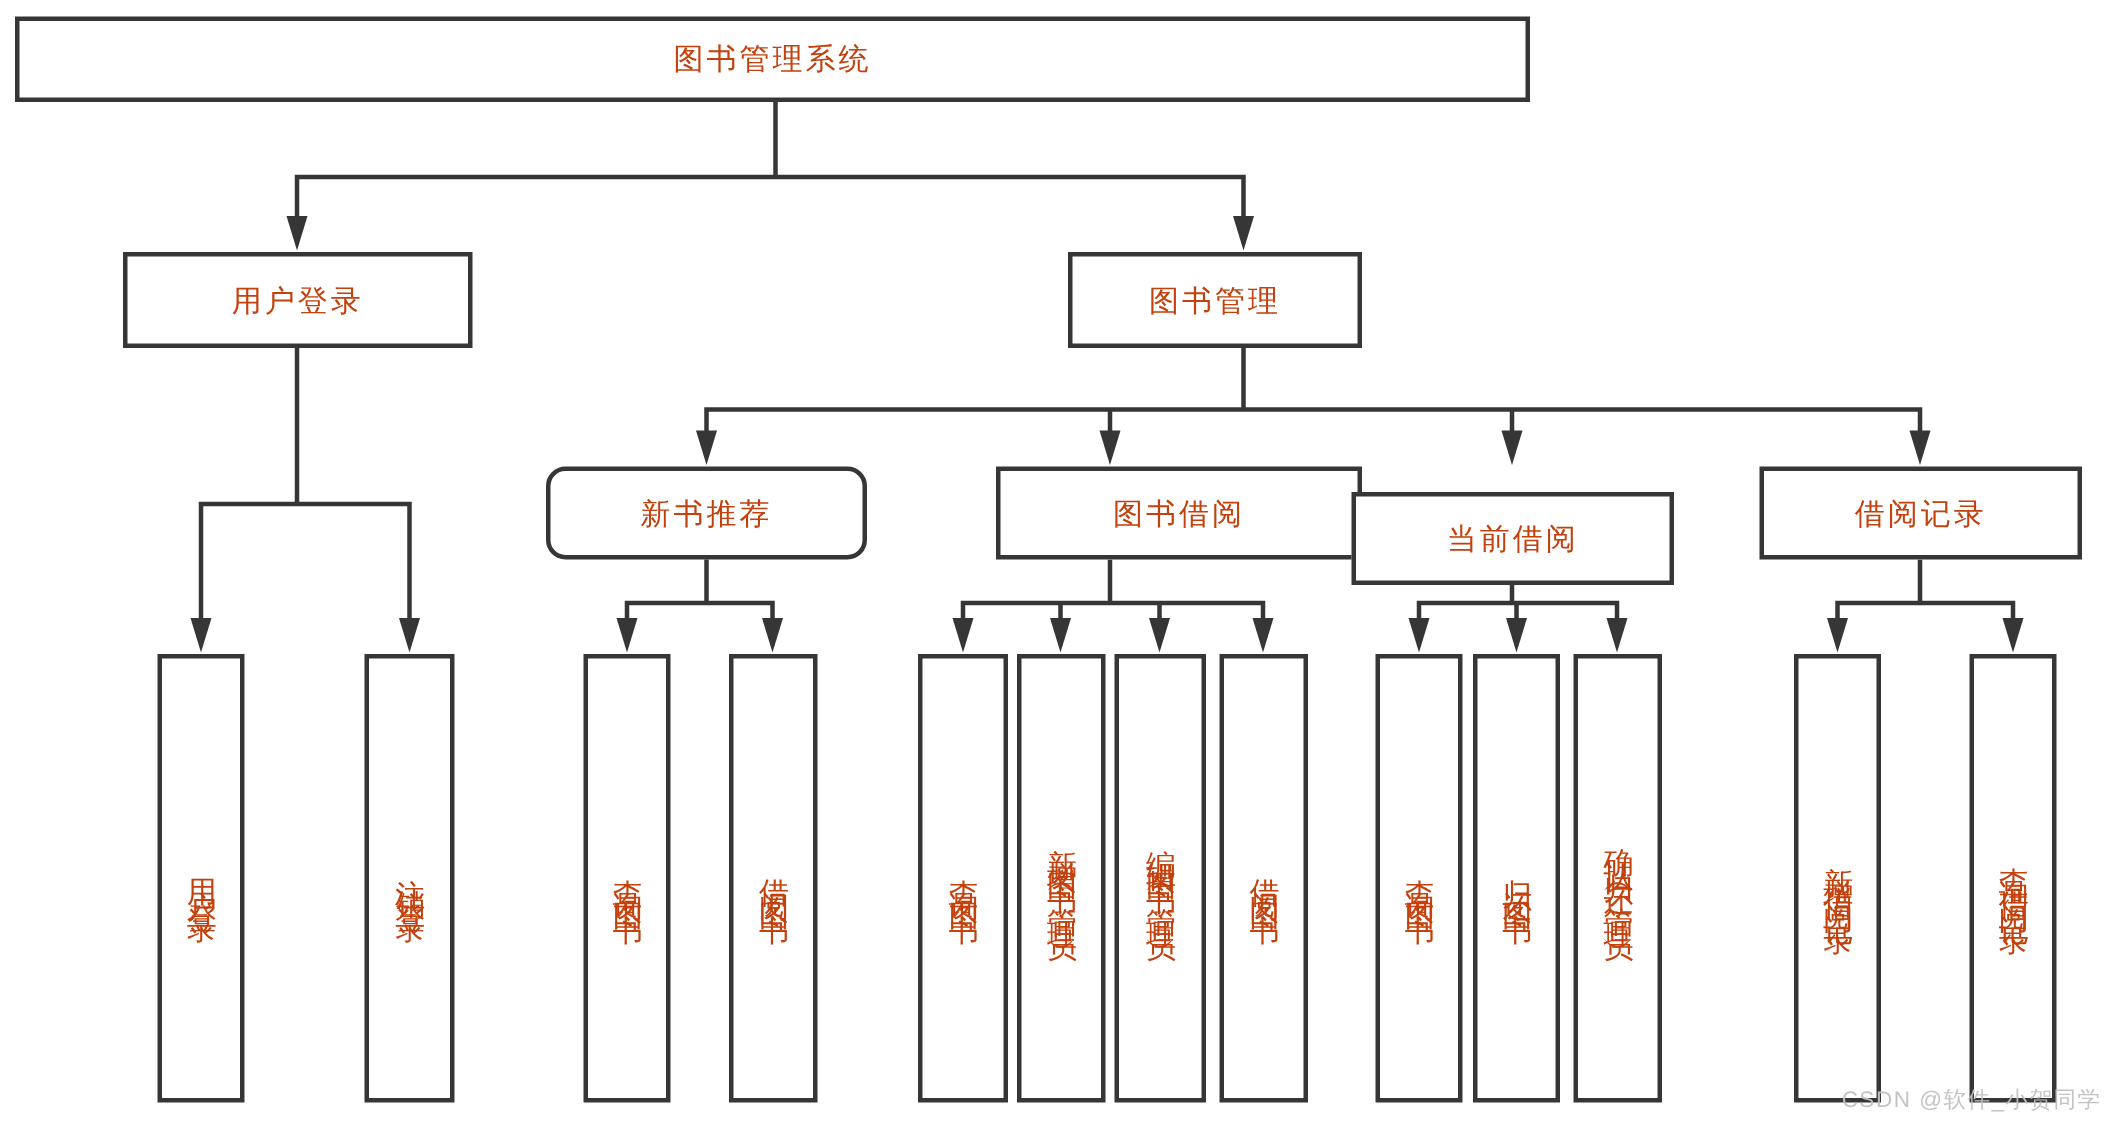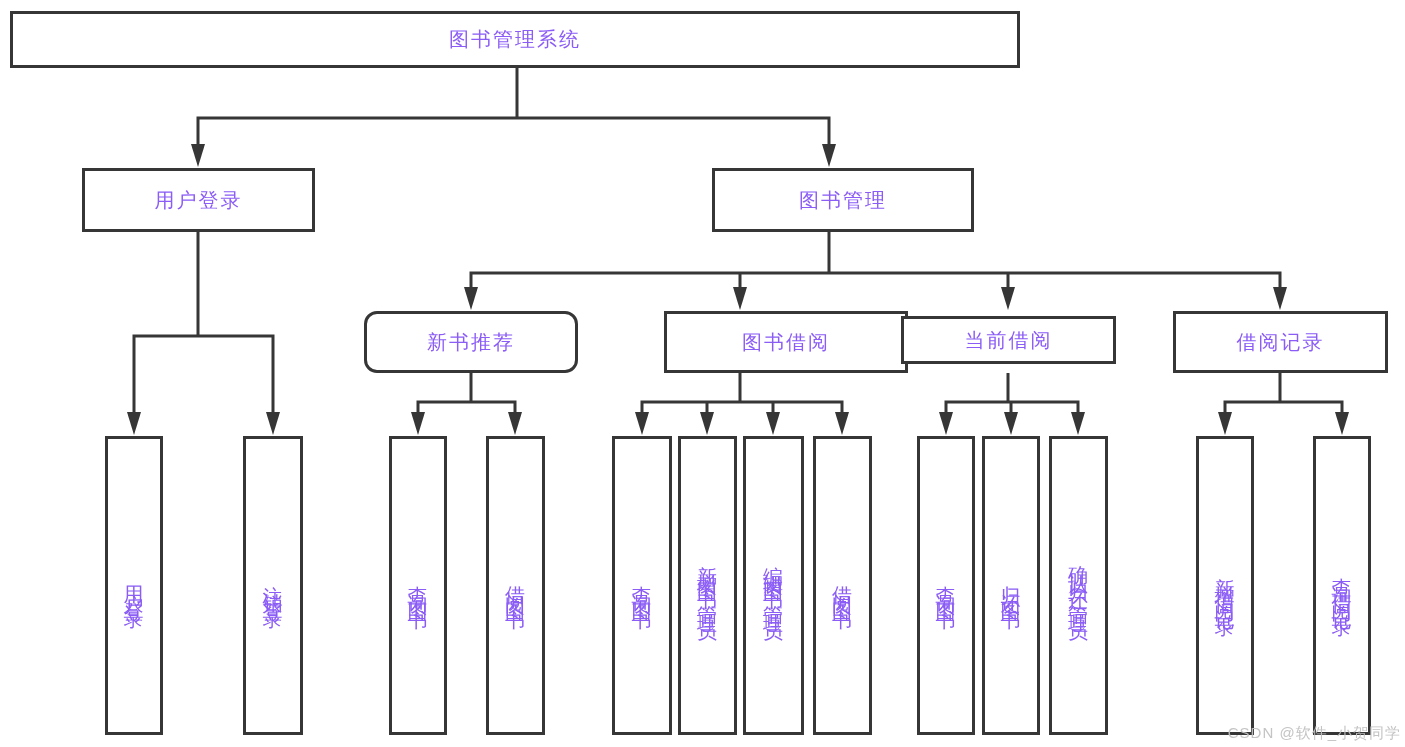--- a/index.html
+++ b/index.html
@@ -6,21 +6,21 @@
   body{
     width:1405px;height:747px;position:relative;overflow:hidden;
     background:#ffffff;
     font-family:"Liberation Sans","DejaVu Sans",sans-serif;
   }
   .node{
     position:absolute;
     border:3px solid #363636;
     background:#ffffff;
     display:flex;align-items:center;justify-content:center;
-    color:#8b5cf6;
+    color:#c2410c;
     box-sizing:border-box;
   }
   .hnode{font-size:20px;letter-spacing:2px;}
   .vnode{
     writing-mode:vertical-rl;
     text-orientation:mixed;
     font-size:20px;
     letter-spacing:8px;
     line-height:1;
   }
@@ -82,31 +82,31 @@
   </g>
 </svg>
 
 <div class="node hnode" style="left:10px;top:11px;width:1010px;height:57px;">
   <span>图书管理系统</span>
 </div>
 
 <div class="node hnode" style="left:82px;top:168px;width:233px;height:64px;">
   <span>用户登录</span>
 </div>
-<div class="node hnode" style="left:712px;top:168px;width:262px;height:64px;">
+<div class="node hnode" style="left:712px;top:168px;width:196px;height:64px;">
   <span>图书管理</span>
 </div>
 
 <div class="node hnode" style="left:364px;top:311px;width:214px;height:62px;border-radius:13px;">
   <span>新书推荐</span>
 </div>
 <div class="node hnode" style="left:664px;top:311px;width:244px;height:62px;justify-content:center;">
   <span>图书借阅</span>
 </div>
-<div class="node hnode" style="left:901px;top:316px;width:215px;height:48px;text-align:center;">
+<div class="node hnode" style="left:901px;top:328px;width:215px;height:62px;text-align:center;">
   <span>当前借阅</span>
 </div>
 <div class="node hnode" style="left:1173px;top:311px;width:215px;height:62px;">
   <span>借阅记录</span>
 </div>
 
 <div class="node vnode" style="left:105px;top:436px;width:58px;height:299px;">
   <span>用户登录</span>
 </div>
 <div class="node vnode" style="left:243px;top:436px;width:60px;height:299px;">

